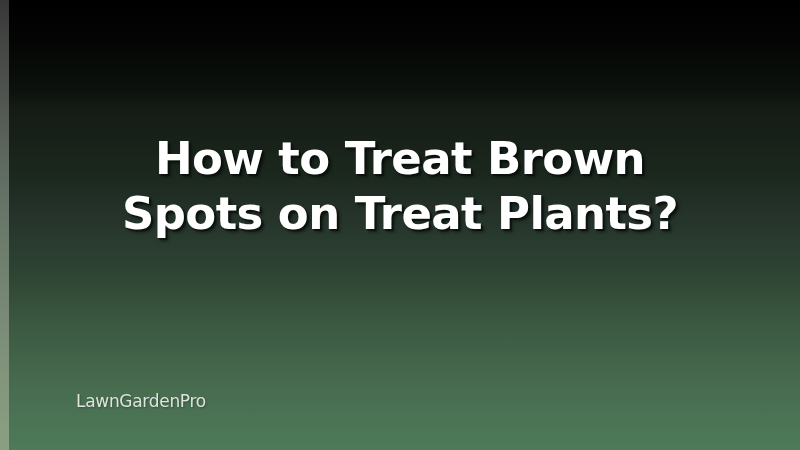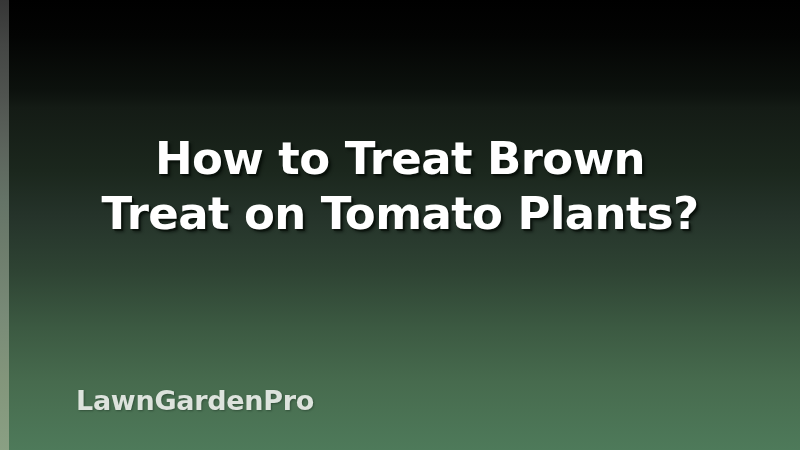--- a/index.html
+++ b/index.html
@@ -81,35 +81,35 @@
        1px 1px 1px rgba(10, 20, 12, 0.50);
   }
 
   
   #brand-label {
     position: absolute;
     left: 76px;
     top: 388px;
     color: #dde3dd;
     font-family: "DejaVu Sans", sans-serif;
-    font-weight: 700;
-    font-size: 27px;
+    font-weight: 400;
+    font-size: 17px;
     line-height: 26px;
     letter-spacing: -0.3px;
     white-space: nowrap;
     text-shadow: 1px 1px 2px rgba(10, 24, 14, 0.35);
   }
 </style>
 </head>
 <body>
 
 <div id="hero-card">
 
   <div id="left-edge-strip"></div>
 
   <div id="title-block">
     <span class="title-line">How to Treat Brown</span>
-    <span class="title-line">Treat on Tomato Plants?</span>
+    <span class="title-line">Spots on Treat Plants?</span>
   </div>
 
   <div id="brand-label">LawnGardenPro</div>
 
 </div>
 
 </body></html>

